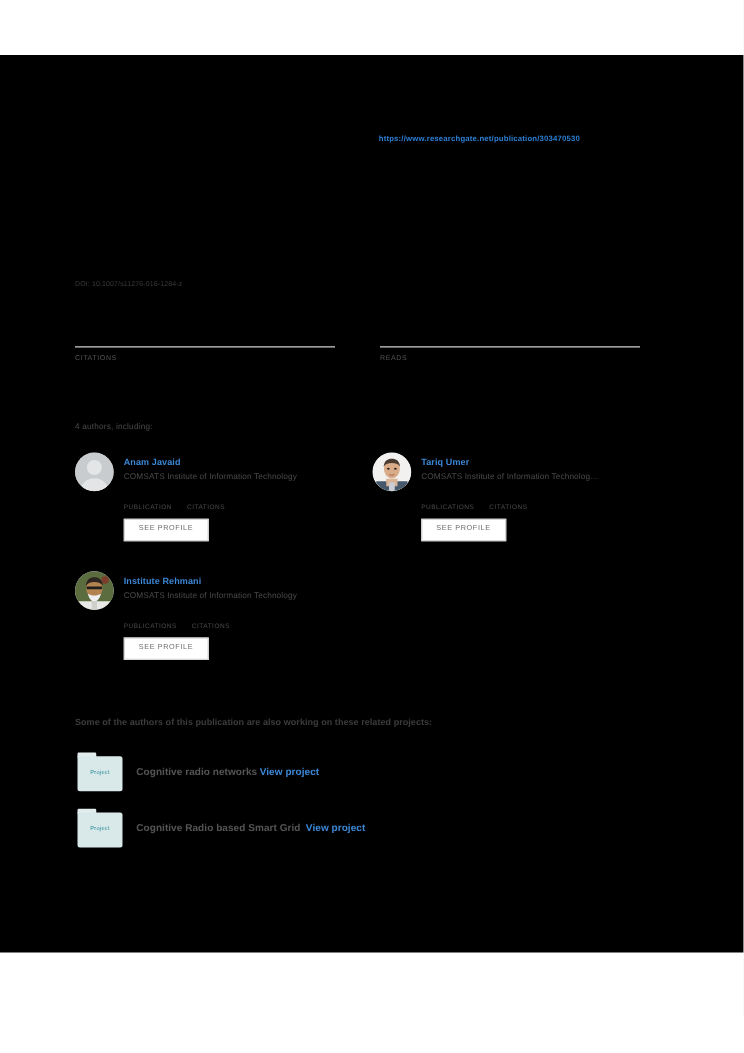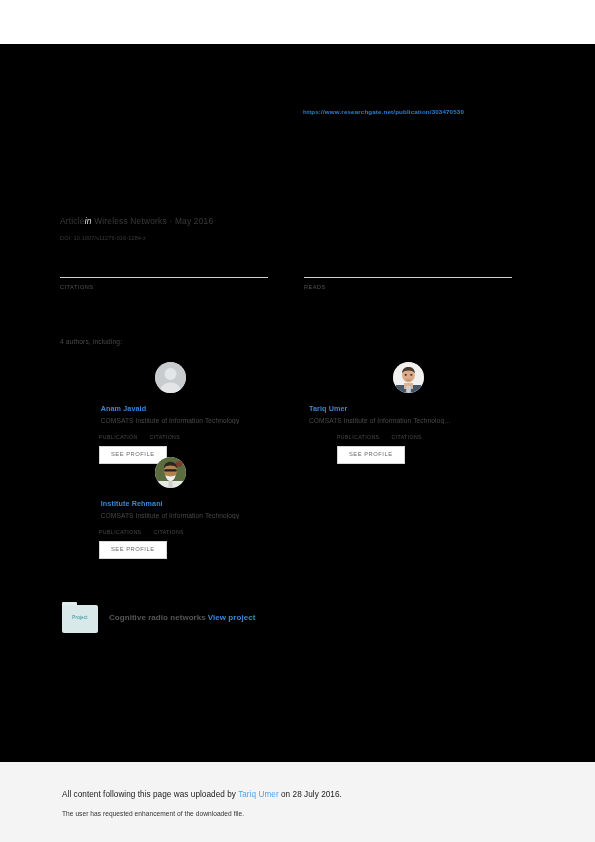--- a/index.html
+++ b/index.html
@@ -128,23 +128,22 @@
   .author {
     position: absolute;
     width: 220px;
   }
   .author-a { left: 60px; top: 362px; }
   .author-b { left: 298px; top: 362px; }
   .author-c { left: 60px; top: 457px; }
 
   .author-row {
     display: flex;
-    align-items: center;
+    align-items: flex-start;
     gap: 8px;
-    flex-direction: column;
   }
 
   .avatar {
     width: 31px;
     height: 31px;
     border-radius: 50%;
     flex: 0 0 31px;
     overflow: hidden;
     position: relative;
     background: #c9ccce;
@@ -307,21 +306,20 @@
 <body>
 
 <div class="page">
 
   <div class="dark-region"></div>
 
 
   <div class="pub-url">https://www.researchgate.net/publication/303470530</div>
 
   <div class="meta-block">
-    <div class="meta-line"><span>Article</span><span class="meta-in">in</span> <span>Wireless Networks · May 2016</span></div>
     <div class="meta-doi">DOI: 10.1007/s11276-016-1284-z</div>
   </div>
 
   <div class="stats">
     <div class="stat-col">
       <div class="stat-value"></div>
       <div class="stat-rule"></div>
       <div class="stat-label">CITATIONS</div>
     </div>
     <div class="stat-col">
@@ -432,29 +430,34 @@
         <div class="astat-label">PUBLICATIONS</div>
       </div>
       <div class="astat">
         <div class="astat-value"></div>
         <div class="astat-label">CITATIONS</div>
       </div>
     </div>
     <div class="see-profile">SEE PROFILE</div>
   </div>
 
+  <div class="projects-head">Some of the authors of this publication are also working on these related projects:</div>
 
   <div class="project project-1">
     <div class="folder-icon">
       <div class="f-tab"></div>
       <div class="f-body"></div>
       <div class="f-label">Project</div>
     </div>
     <div class="project-text"><span>Cognitive radio networks</span><span class="project-view">View project</span></div>
   </div>
 
-
-  <div class="footer">
-    <div class="footer-main"><span>All content following this page was uploaded by </span><span class="uploader">Tariq Umer</span><span> on 28 July 2016.</span></div>
-    <div class="footer-sub">The user has requested enhancement of the downloaded file.</div>
-  </div>
+  <div class="project project-2">
+    <div class="folder-icon">
+      <div class="f-tab"></div>
+      <div class="f-body"></div>
+      <div class="f-label">Project</div>
+    </div>
+    <div class="project-text"><span>Cognitive Radio based Smart Grid</span> <span class="project-view">View project</span></div>
+  </div>
+
 
 </div>
 
 </body></html>

